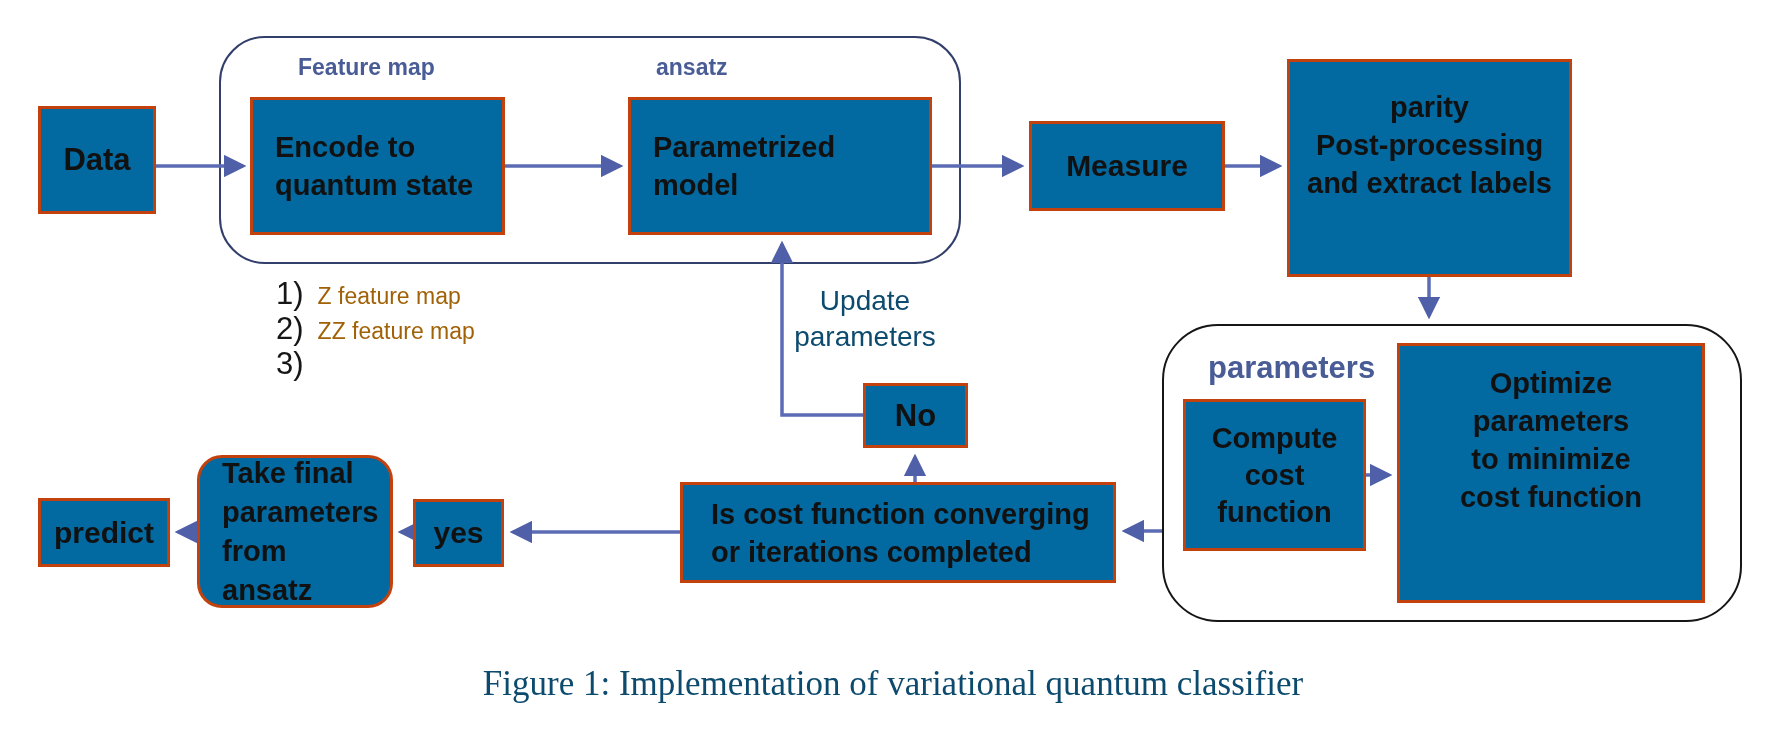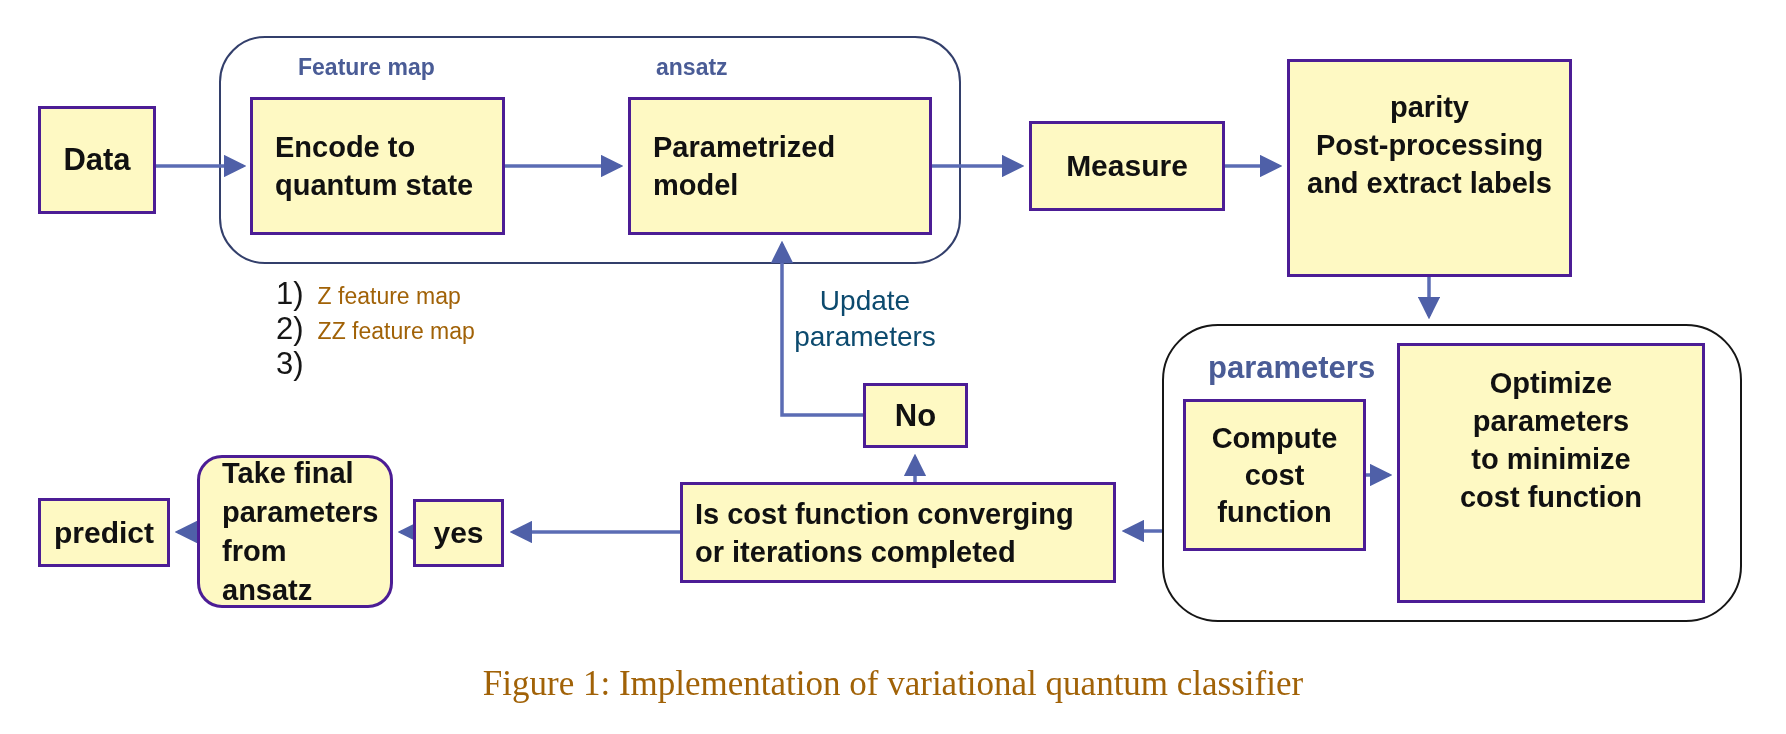--- a/index.html
+++ b/index.html
@@ -2,21 +2,21 @@
 <html><head>
 <meta charset="utf-8">
 <style>
   html,body{margin:0;padding:0;background:#ffffff;}
   .canvas{
     position:relative;width:1786px;height:734px;background:#ffffff;overflow:hidden;
     font-family:"Liberation Sans",sans-serif;color:#111;
   }
   .arrows{position:absolute;left:0;top:0;width:1786px;height:734px;}
   .box{
-    position:absolute;background:#fef9c3;border:3px solid #4c1d95;
+    position:absolute;background:#0369a1;border:3px solid #c2410c;
     display:flex;flex-direction:column;justify-content:center;
     font-weight:700;font-size:29px;line-height:38px;white-space:pre-line;
     box-sizing:border-box;
   }
   .center{align-items:center;text-align:center;}
   .left{align-items:flex-start;text-align:left;padding-left:22px;padding-right:8px;}
   .topalign{justify-content:flex-start;}
   .section{position:absolute;background:transparent;box-sizing:border-box;}
   .section.fm{border:2.5px solid #333f6b;border-radius:46px;}
   .section.opt{border:2.5px solid #161616;border-radius:56px;}
@@ -27,21 +27,21 @@
   .annot{
     position:absolute;font-weight:400;font-size:28px;line-height:36px;
     text-align:center;white-space:pre-line;color:#0c4a6e;
   }
   .enclist{position:absolute;left:276px;top:276px;}
   .encrow{display:flex;align-items:baseline;gap:14px;height:35px;}
   .encnum{font-size:31px;font-weight:400;color:#161616;}
   .enctext{font-size:23px;font-weight:400;color:#a16207;text-align:right;}
   .caption{
     position:absolute;left:0;top:664px;width:1786px;text-align:center;
-    font-family:"Liberation Serif",serif;font-size:35px;color:#a16207;
+    font-family:"Liberation Serif",serif;font-size:35px;color:#0c4a6e;
   }
 </style>
 </head>
 <body>
 
 <div class="canvas">
 
   <div class="section fm" style="left:219px;top:36px;width:742px;height:228px;"></div>
   <div class="section opt" style="left:1162px;top:324px;width:580px;height:298px;"></div>
 
@@ -87,21 +87,21 @@
 
   <div class="box center" style="left:1183px;top:399px;width:183px;height:152px;line-height:37px;">Compute
 cost
 function</div>
 
   <div class="box center topalign" style="left:1397px;top:343px;width:308px;height:260px;padding-top:18px;line-height:38px;">Optimize
 parameters
 to minimize
 cost function</div>
 
-  <div class="box left" style="left:680px;top:482px;width:436px;height:101px;padding-left:12px;">Is cost function converging
+  <div class="box left" style="left:680px;top:482px;width:436px;height:101px;padding-left:28px;">Is cost function converging
 or iterations completed</div>
 
   <div class="box center" style="left:413px;top:499px;width:91px;height:68px;font-size:30px;">yes</div>
 
   <div class="box center" style="left:863px;top:383px;width:105px;height:65px;font-size:31px;">No</div>
 
   <div class="box left" style="left:197px;top:455px;width:196px;height:153px;line-height:39px;border-radius:25px;">Take final
 parameters
 from ansatz</div>
 

